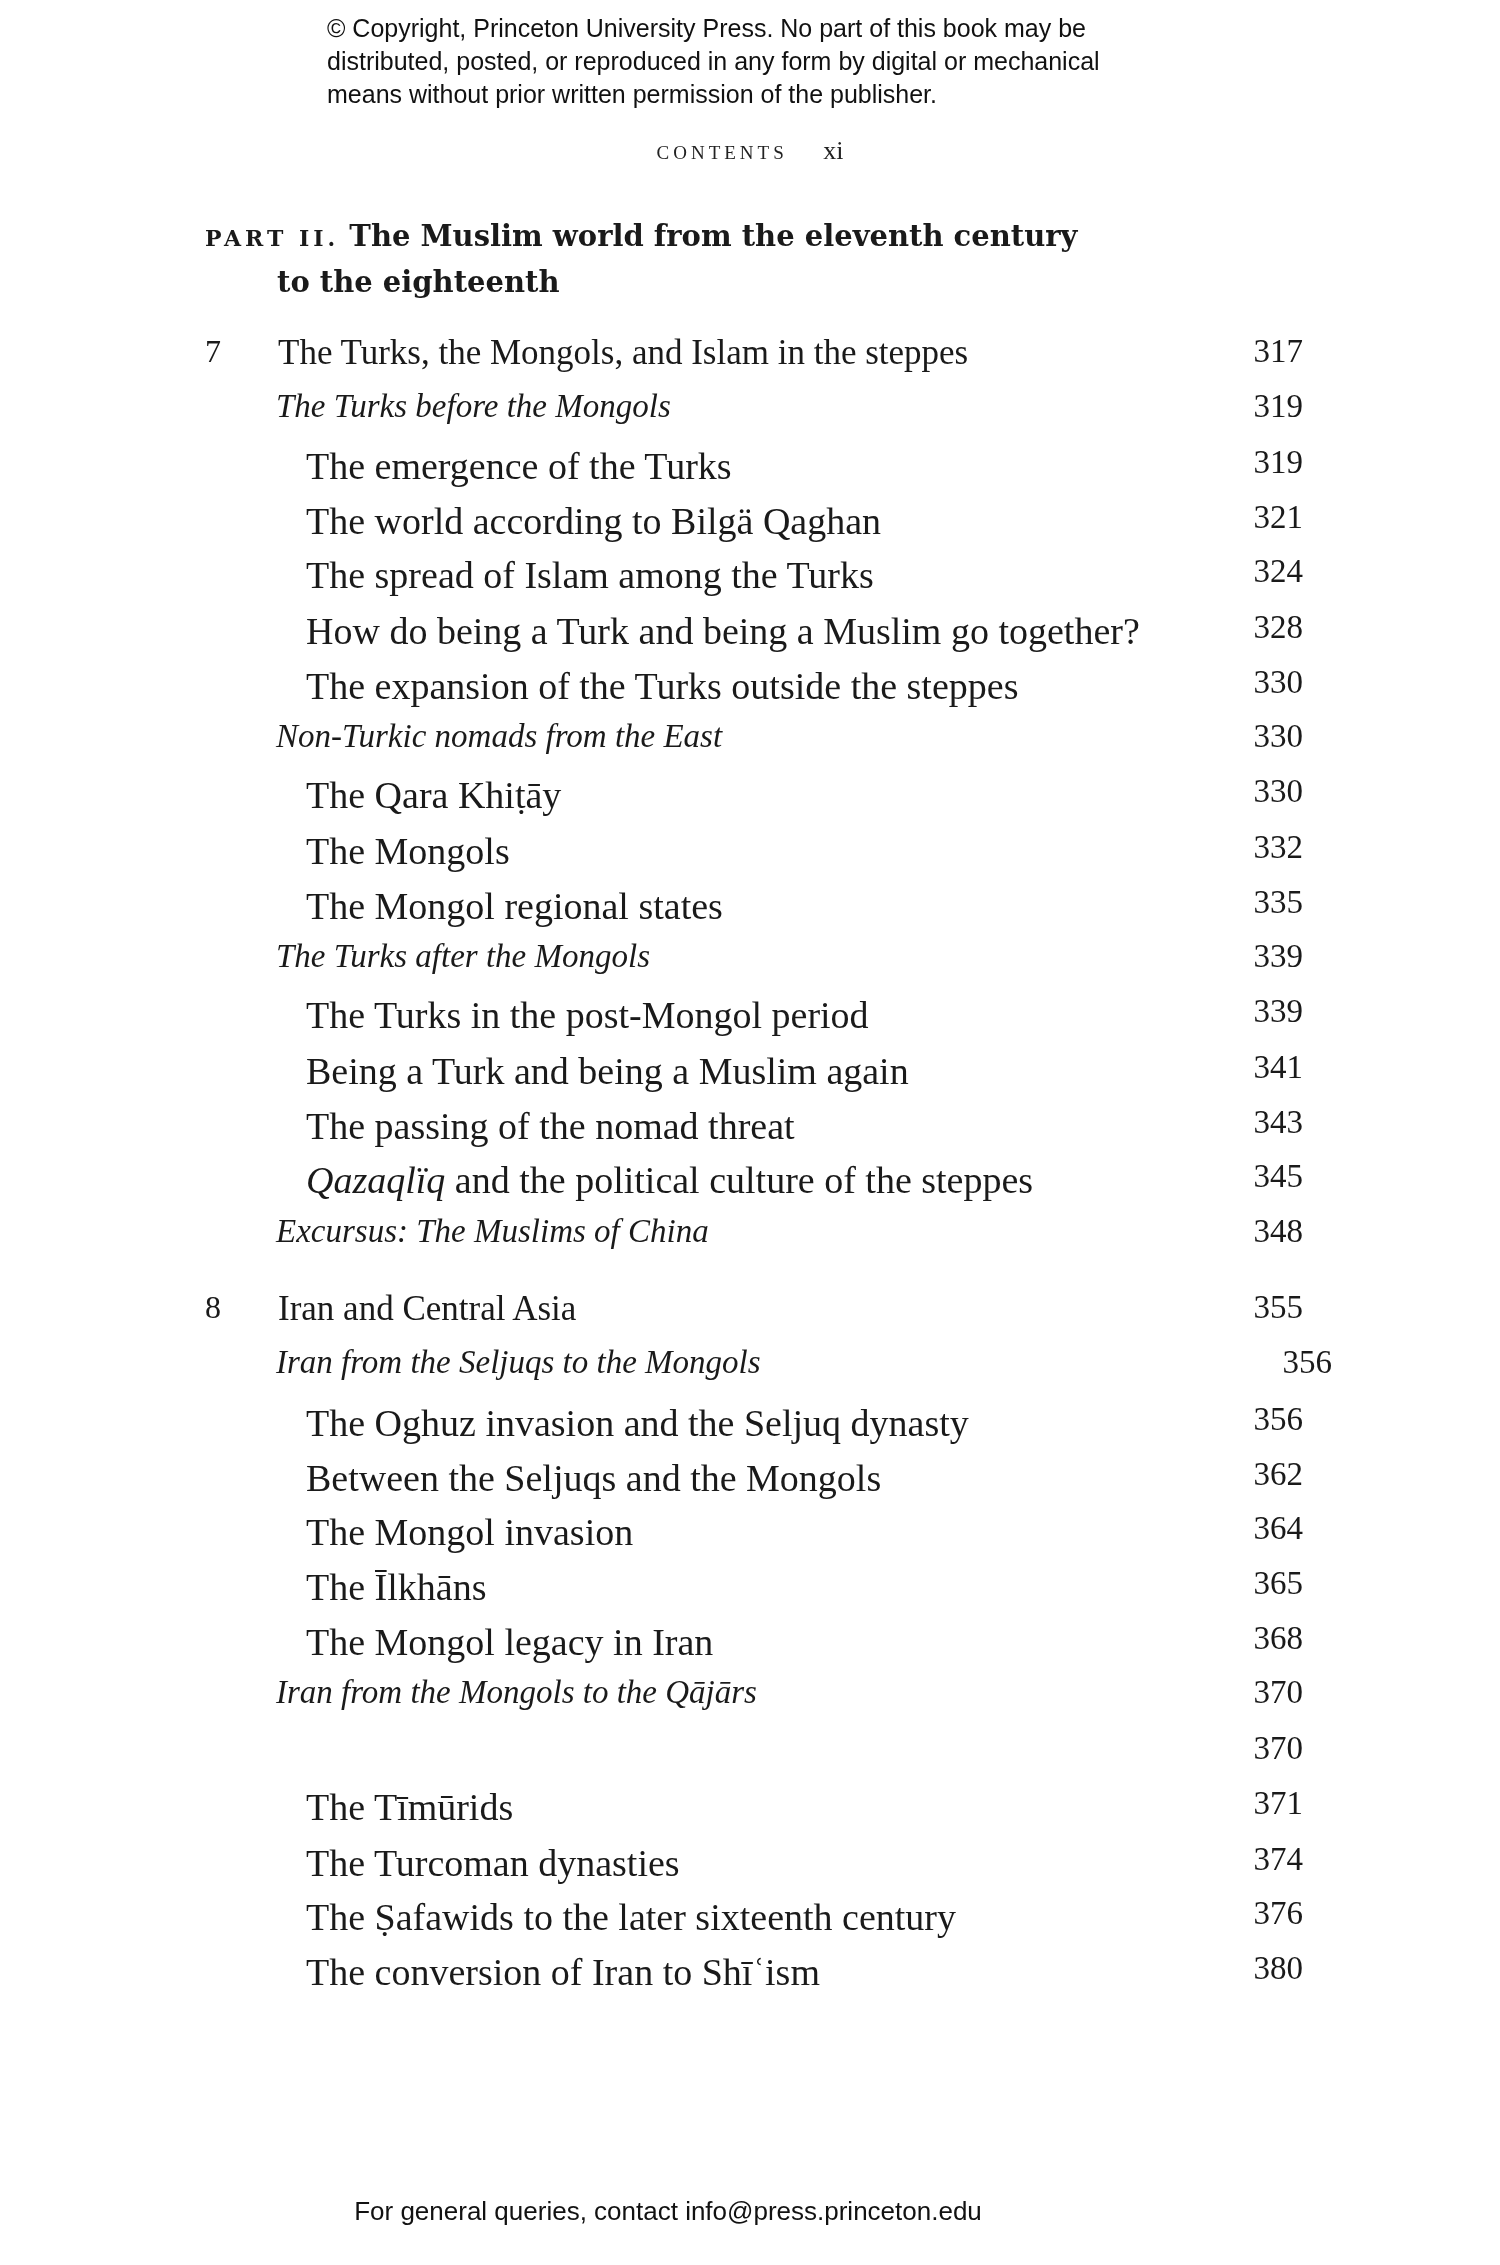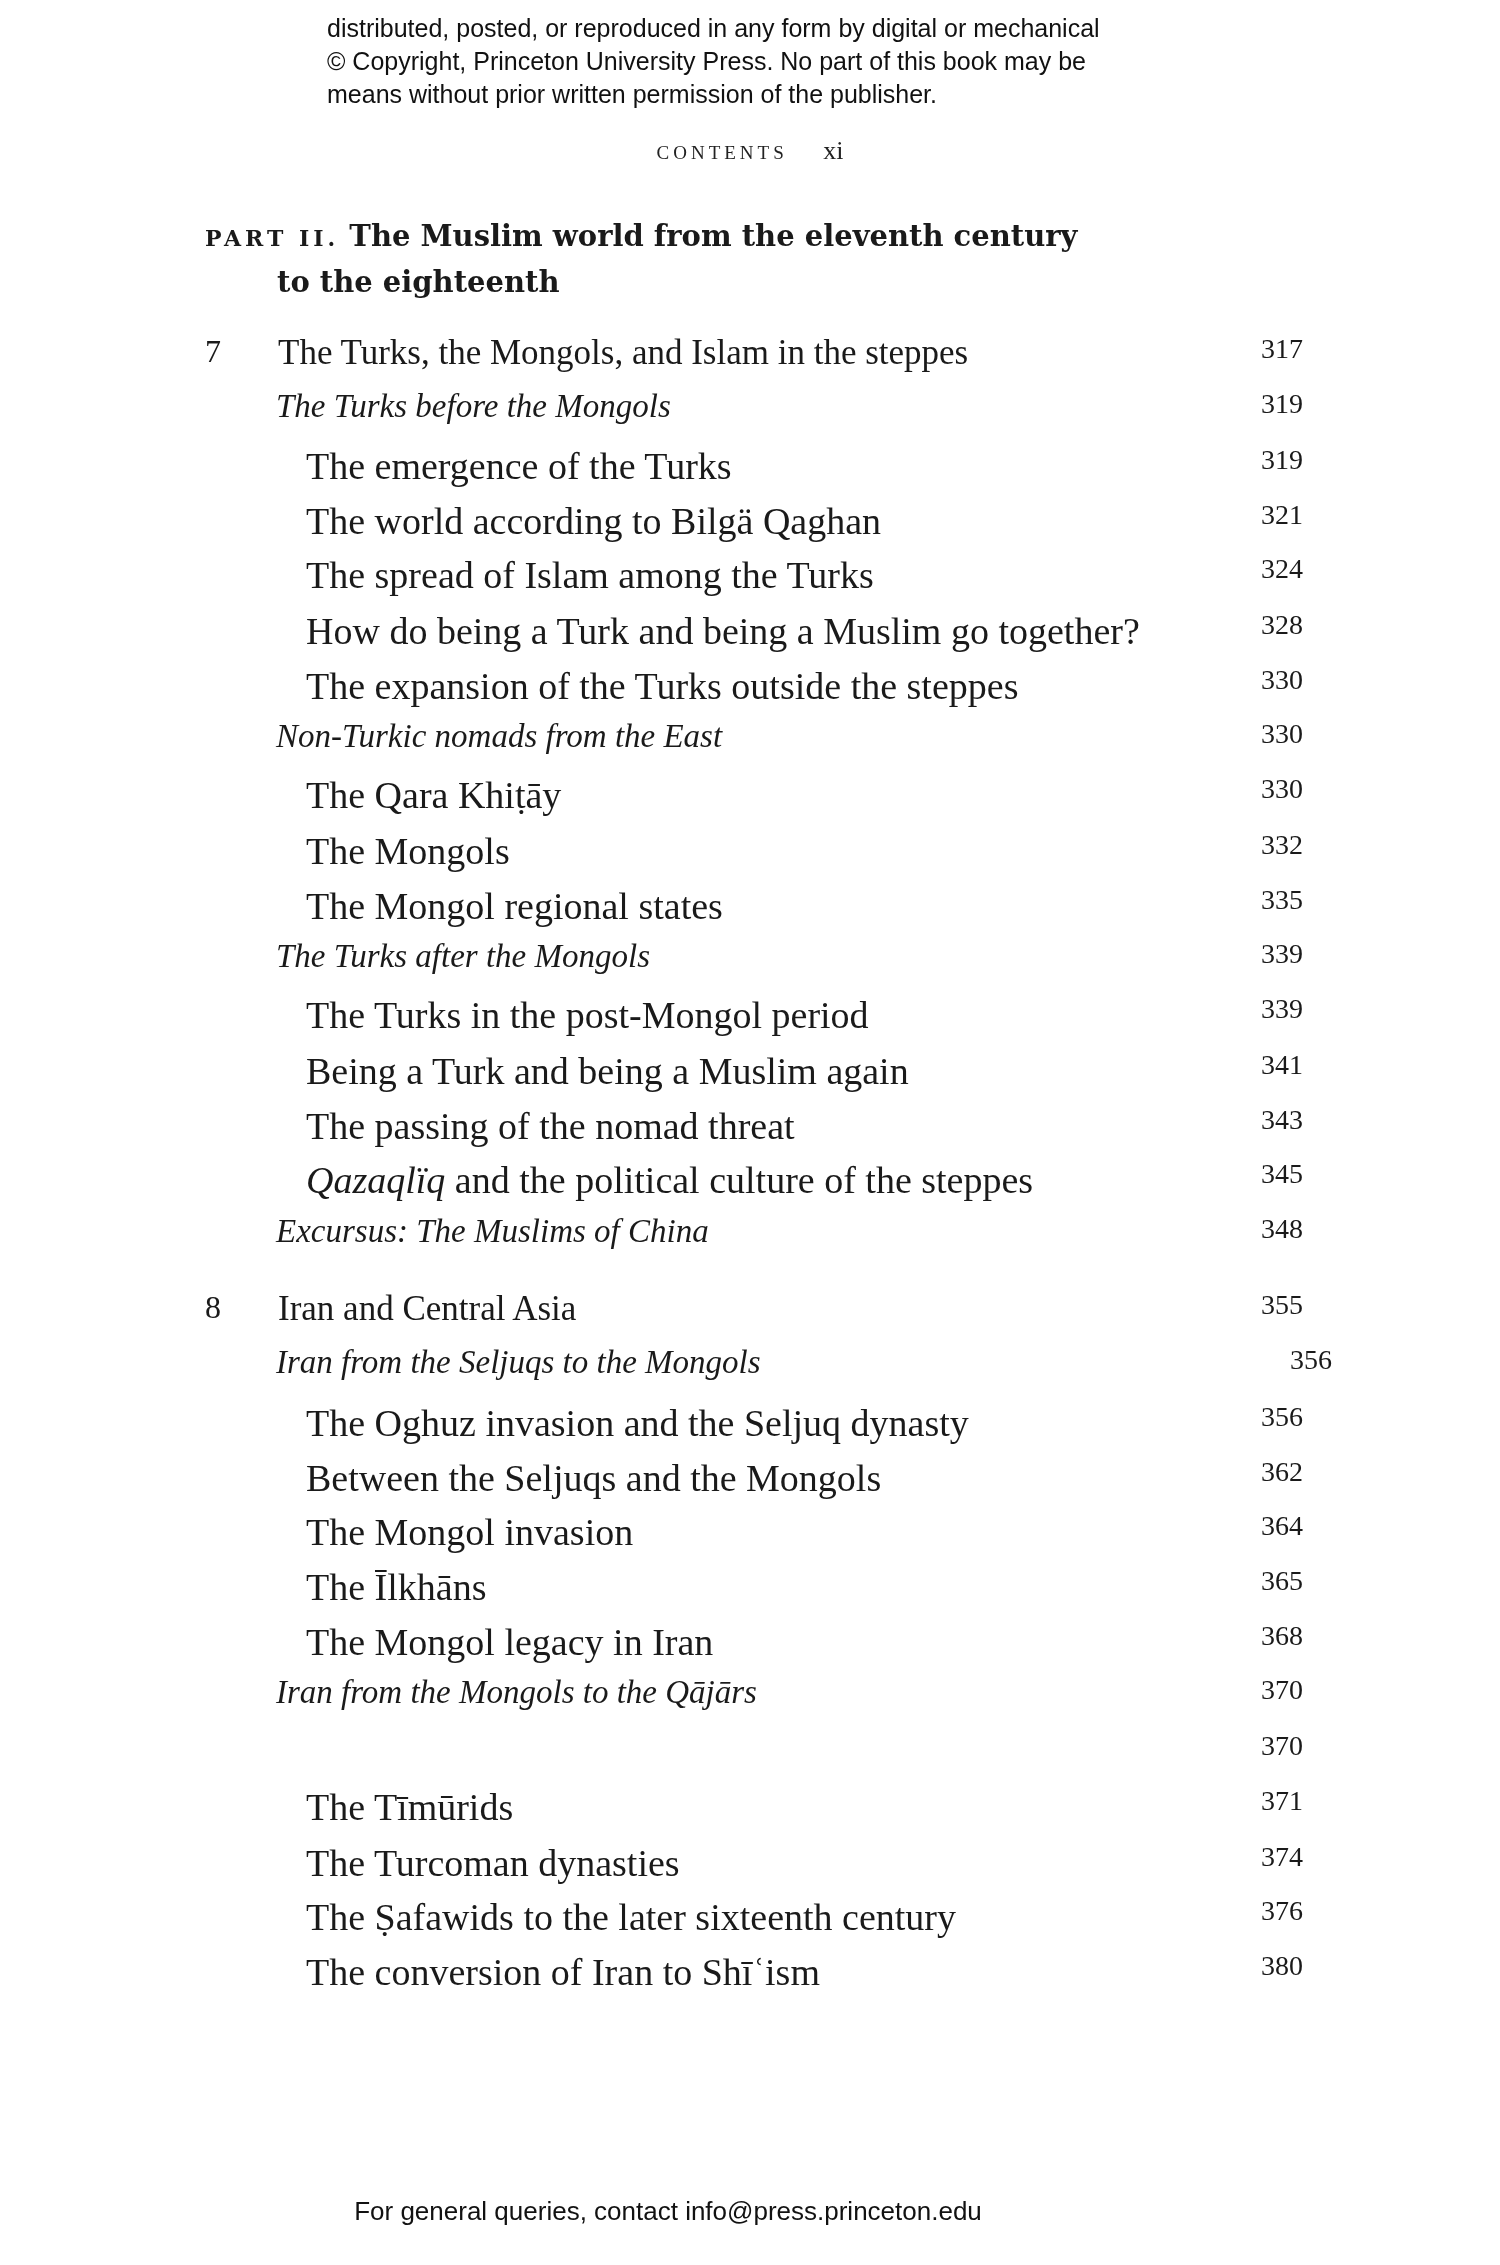--- a/index.html
+++ b/index.html
@@ -18,37 +18,37 @@
   .part {
     position: absolute; left: 205px; top: 214px;
     font-family: "DejaVu Serif", serif; font-weight: bold; font-size: 29px; line-height: 44px; color: #1a1a1a;
   }
   .part .part-label { font-size: 22px; letter-spacing: 4px; font-variant: small-caps; }
   .part .part-title-2 { padding-left: 72px; }
   .row { position: absolute; left: 0; width: 1500px; height: 52px; }
   .row .num, .row .title, .row .page {
     position: absolute; font-family: "Liberation Serif", serif; white-space: nowrap;
   }
-  .row .page { right: 197px; font-size: 28px; }
+  .row .page { right: 197px; font-size: 33px; }
   .row.chapter .num { left: 205px; font-size: 32px; }
   .row.chapter .title { left: 278px; font-size: 35px; }
   .row.section .title { left: 276px; font-size: 33px; font-style: italic; }
   .row.sub .title { left: 306px; font-size: 38px; }
   .row .title i { font-style: italic; }
   .footer {
     position: absolute; left: 0; width: 1336px; top: 2196px; text-align: center;
     font-family: "Liberation Sans", sans-serif; font-size: 26px; color: #111;
   }
 </style>
 </head>
 <body>
 
 <div class="notice">
+  <div>© Copyright, Princeton University Press. No part of this book may be</div>
   <div>distributed, posted, or reproduced in any form by digital or mechanical</div>
-  <div>© Copyright, Princeton University Press. No part of this book may be</div>
   <div>means without prior written permission of the publisher.</div>
 </div>
 
 <div class="running-head">
   <span class="rh-label">CONTENTS</span>
   <span class="rh-page">xi</span>
 </div>
 
 <div class="part">
   <div>

